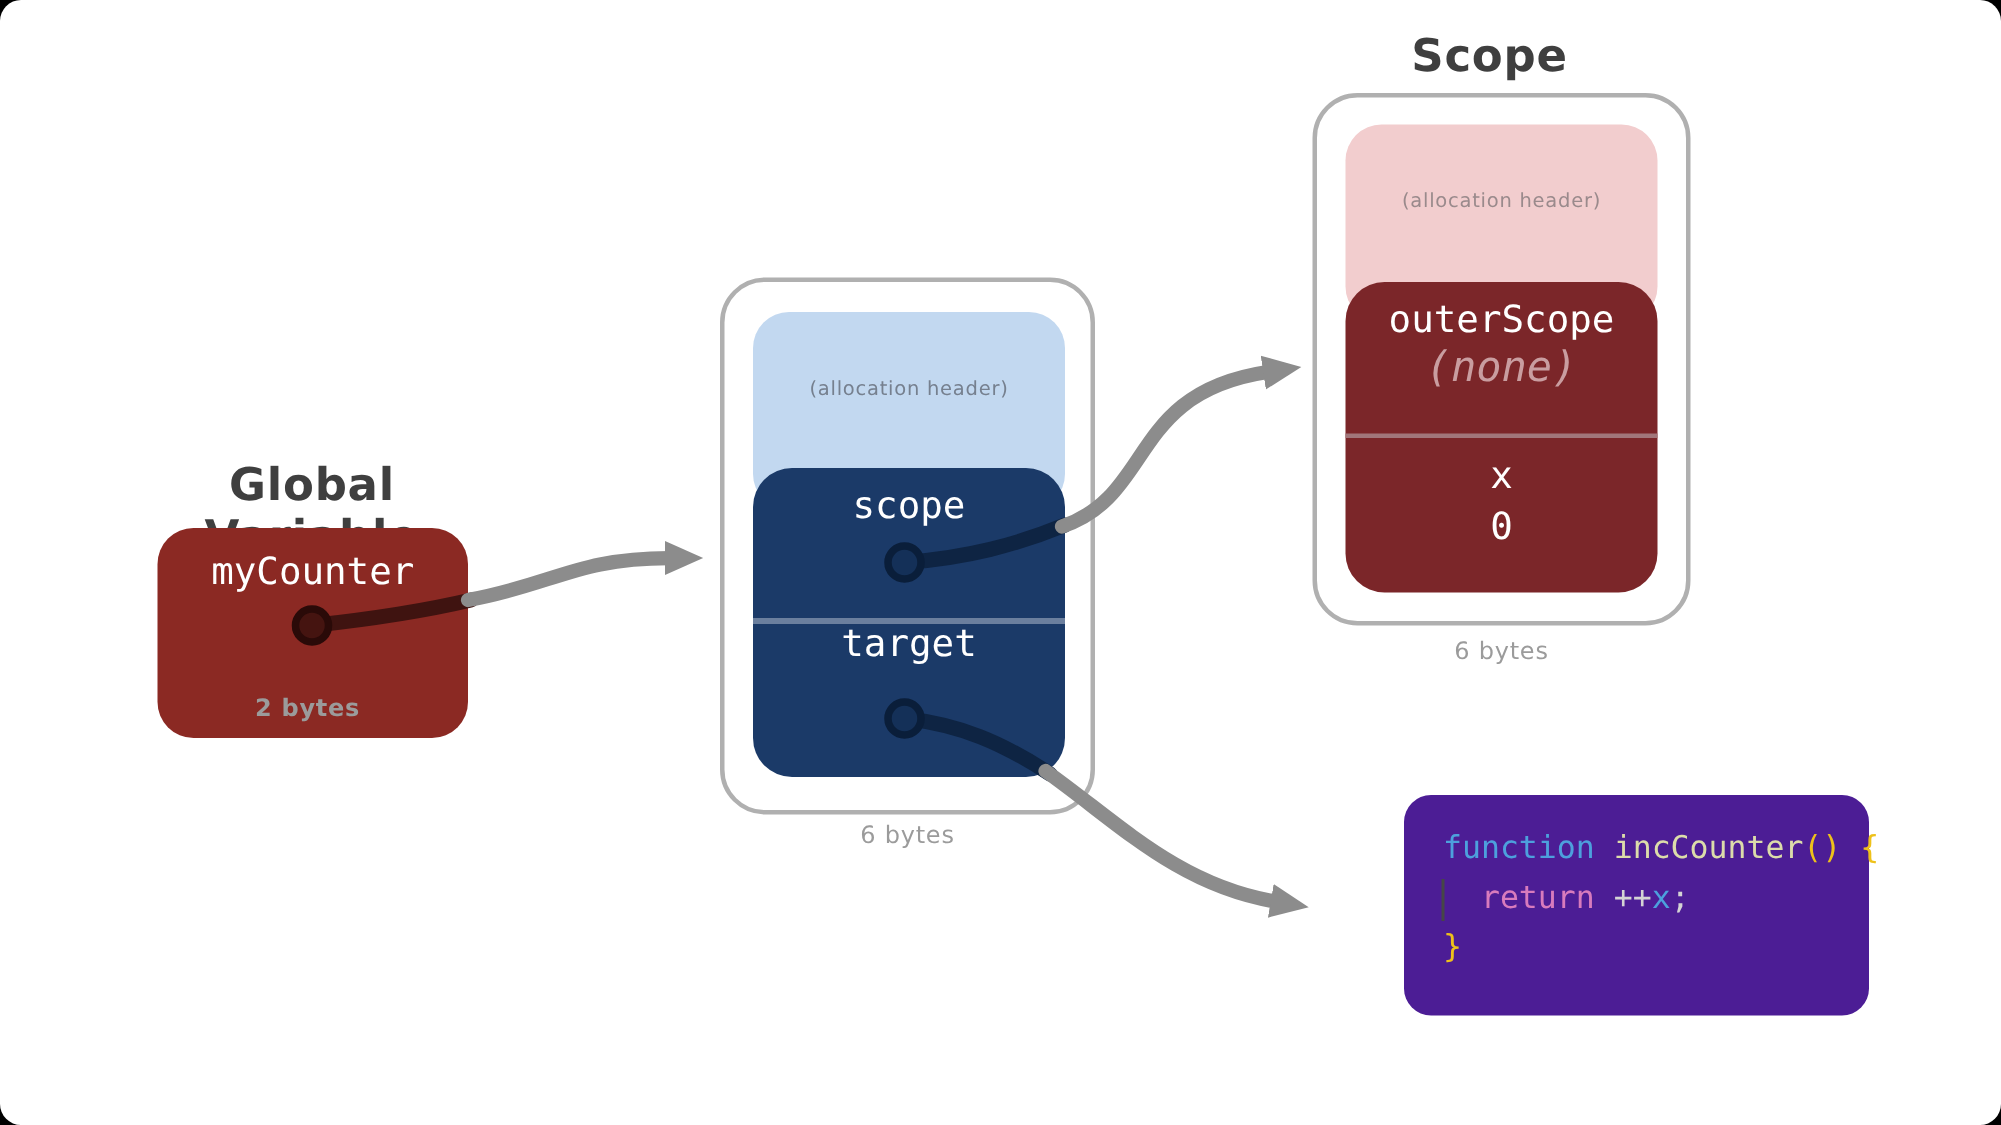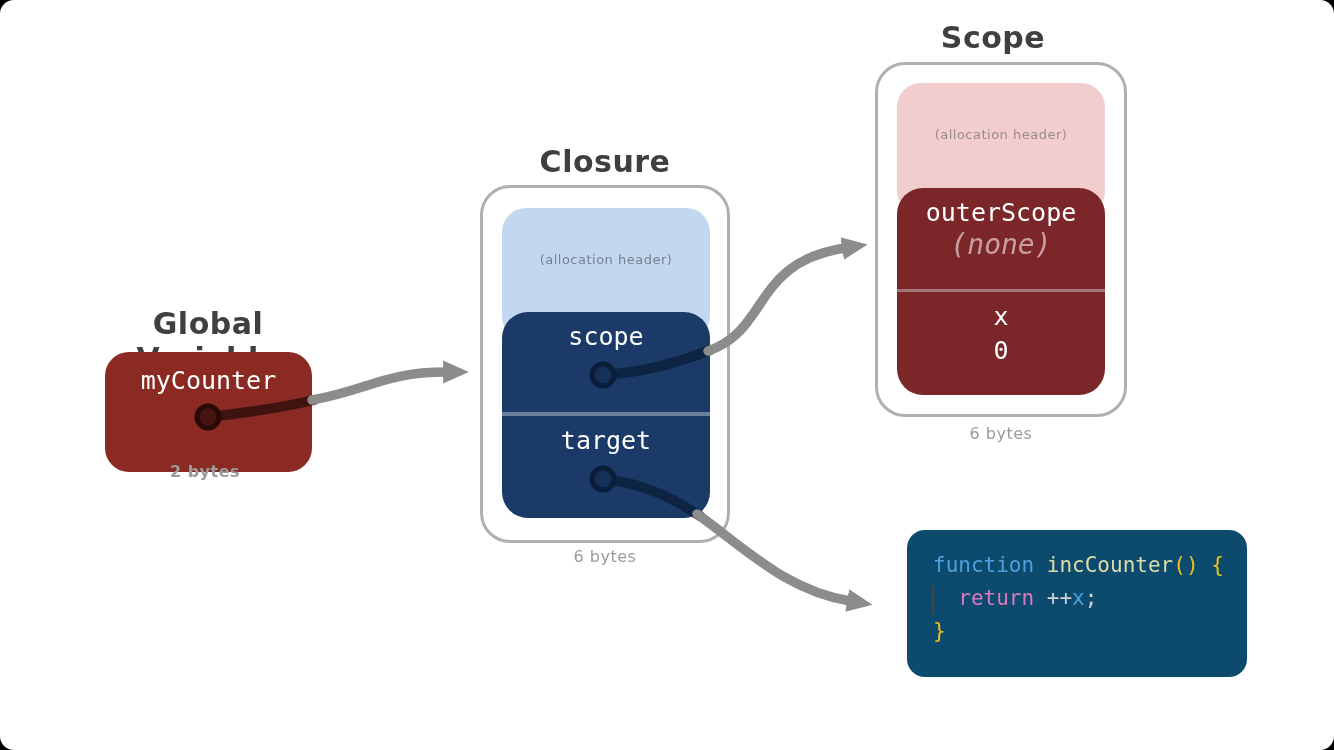--- a/index.html
+++ b/index.html
@@ -19,38 +19,37 @@
   .code span{display:inline;}
   svg.arrows{position:absolute;left:0;top:0;pointer-events:none;}
 </style>
 </head>
 <body>
 
 <div class="frame">
 
   <div class="abs hand-title" style="left:90px;top:306px;width:236px;">Global Variable</div>
 
-  <div class="abs inner-box" style="left: 105px; top: 352px; width: 207px; height: 120px; background-color: rgb(139, 41, 35);">
+  <div class="abs inner-box" style="left: 105px; top: 352px; width: 207px; height: 140px; background-color: rgb(139, 41, 35);">
     <div class="abs mono field-label" style="top:14px;">myCounter</div>
   </div>
 
   <div class="abs hand-bytes" style="left:135px;top:462px;width:140px;font-weight:bold;">2 bytes</div>
 
-  <div class="abs hand-title" style="left:480px;top:144px;width:250px;">Closure</div>
 
   <div class="abs container" style="left:480px;top:185px;width:250px;height:358px;"></div>
 
   <div class="abs inner-box" style="left: 502px; top: 208px; width: 208px; height: 132px; background-color: rgb(194, 216, 240);">
     <div class="abs hand-small" style="top: 44px; width: 100%; color: rgb(118, 128, 143);">(allocation header)</div>
   </div>
 
   <div class="abs inner-box" style="left: 502px; top: 312px; width: 208px; height: 206px; border-radius: 26px; background-color: rgb(27, 58, 104);">
     <div class="abs mono field-label" style="top:10px;">scope</div>
     <div class="divider" style="top: 100px; height: 4px; background-color: rgb(107, 127, 158);"></div>
-    <div class="abs mono field-label" style="top:114px;">target</div>
+    <div class="abs mono field-label" style="top:102px;">target</div>
   </div>
 
   <div class="abs hand-bytes" style="left:535px;top:547px;width:140px;">6 bytes</div>
 
   <div class="abs hand-title" style="left:867px;top:20px;width:252px;">Scope</div>
 
   <div class="abs container" style="left:875px;top:62px;width:252px;height:355px;"></div>
 
   <div class="abs inner-box" style="left: 897px; top: 83px; width: 208px; height: 132px; background-color: rgb(242, 205, 206);">
     <div class="abs hand-small" style="top: 44px; width: 100%; color: rgb(154, 138, 140);">(allocation header)</div>
@@ -60,21 +59,21 @@
     <div class="abs mono field-label" style="top:10px;">outerScope</div>
     <div class="abs mono" style="top: 40px; width: 100%; text-align: center; font-size: 28px; font-style: italic; color: rgb(201, 157, 160);">(none)</div>
     <div class="divider" style="top: 101px; height: 3px; background-color: rgb(161, 118, 122);"></div>
     <div class="abs mono field-label" style="top:114px;">x</div>
     <div class="abs mono field-label" style="top:148px;">0</div>
   </div>
 
   <div class="abs hand-bytes" style="left:931px;top:424px;width:140px;">6 bytes</div>
 
 
-  <div class="abs code-box" style="left: 907px; top: 530px; width: 340px; height: 147px; background-color: #0c4a6e;">
+  <div class="abs code-box" style="left: 936px; top: 530px; width: 310px; height: 147px; background-color: #4c1d95;">
     <div class="abs" style="left:25px;top:56px;width:2px;height:28px;background:#464646;"></div>
     <div class="code mono"><span><span style="color: rgb(77, 160, 221);">function</span><span style="color: rgb(220, 220, 170);"> incCounter</span><span style="color: rgb(238, 193, 27);">()</span><span style="color: rgb(238, 193, 27);"> {</span>
 </span><span><span style="color: rgb(216, 123, 189);">  return</span><span style="color: rgb(212, 212, 212);"> ++</span><span style="color: rgb(77, 160, 221);">x</span><span style="color: rgb(212, 212, 212);">;</span>
 </span><span><span style="color: rgb(238, 193, 27);">}</span></span></div>
   </div>
 
   <svg class="arrows" width="1334" height="750" viewBox="0 0 1334 750">
     <defs>
       <marker id="arrowhead" viewBox="0 0 10 10" refX="1" refY="5" markerUnits="strokeWidth" markerWidth="3" markerHeight="3" orient="auto">
         <path d="M0,1 L9,5 L0,9 Z" fill="#8c8c8c"></path>

